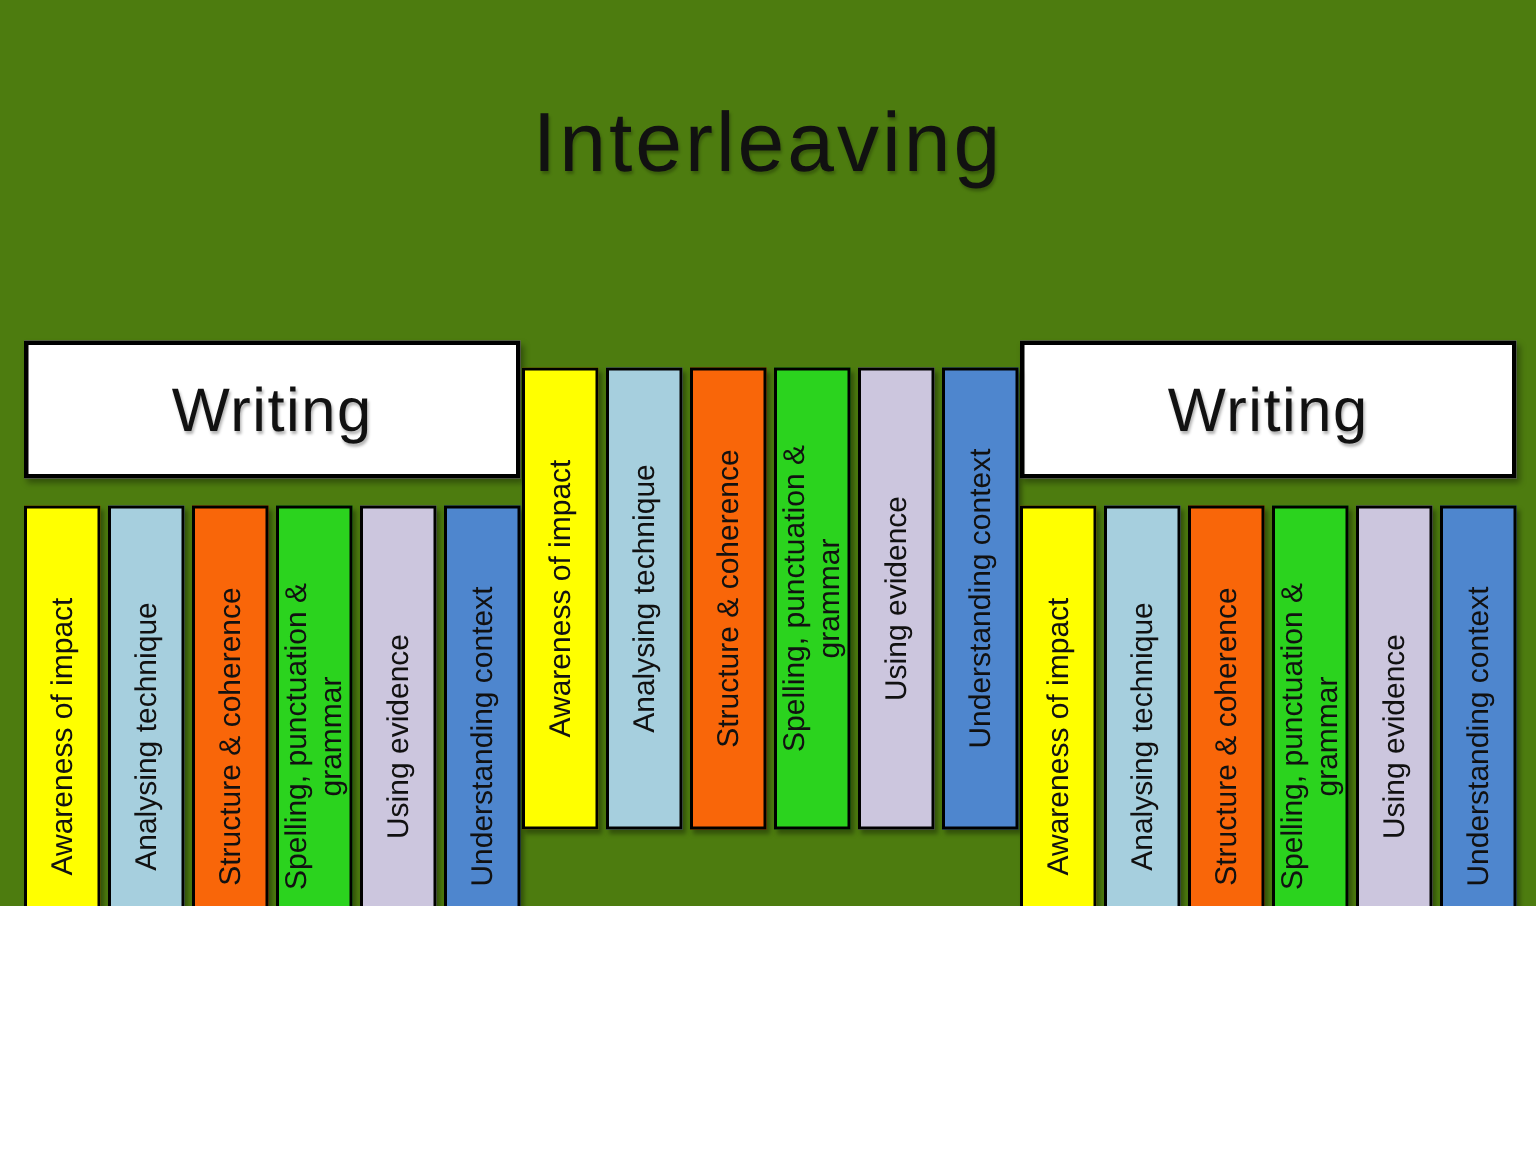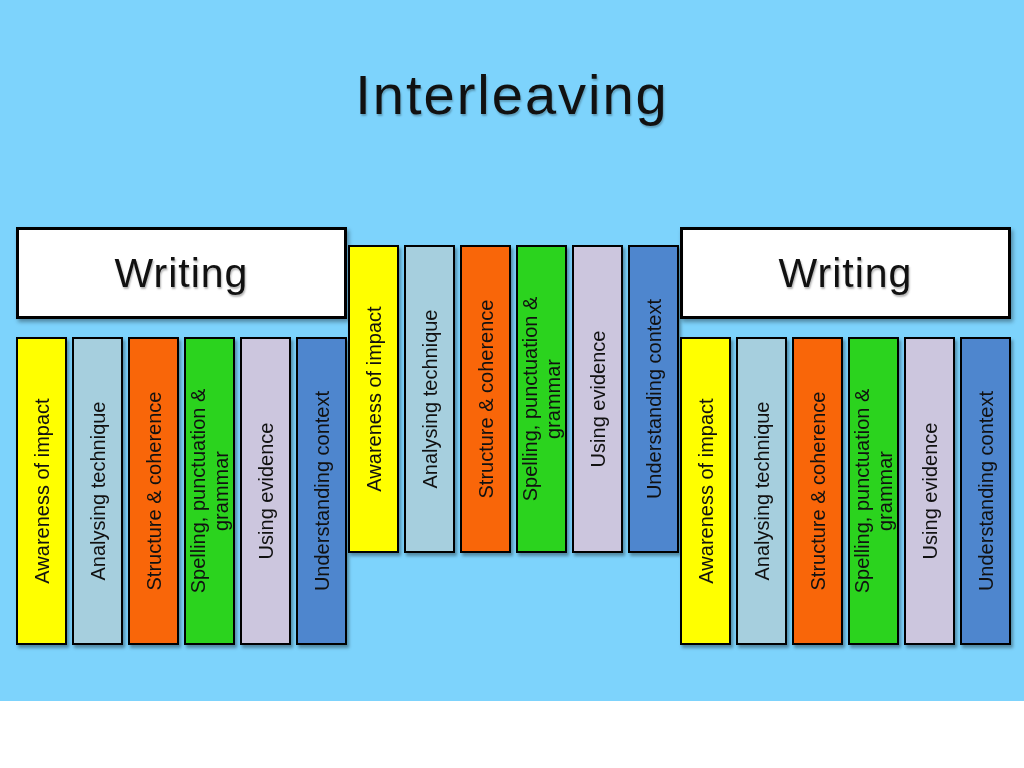--- a/index.html
+++ b/index.html
@@ -4,22 +4,22 @@
 <style>
   html, body {
     margin: 0;
     padding: 0;
     background: #ffffff;
     font-family: "Liberation Sans", sans-serif;
   }
   .slide {
     position: relative;
     width: 1024px;
-    height: 701px;
-    background: #7dd3fc;
+    height: 604px;
+    background: #4d7c0f;
     overflow: hidden;
   }
   .title {
     position: absolute;
     top: 62px;
     left: 0;
     width: 100%;
     text-align: center;
     font-size: 56px;
     letter-spacing: 2px;

